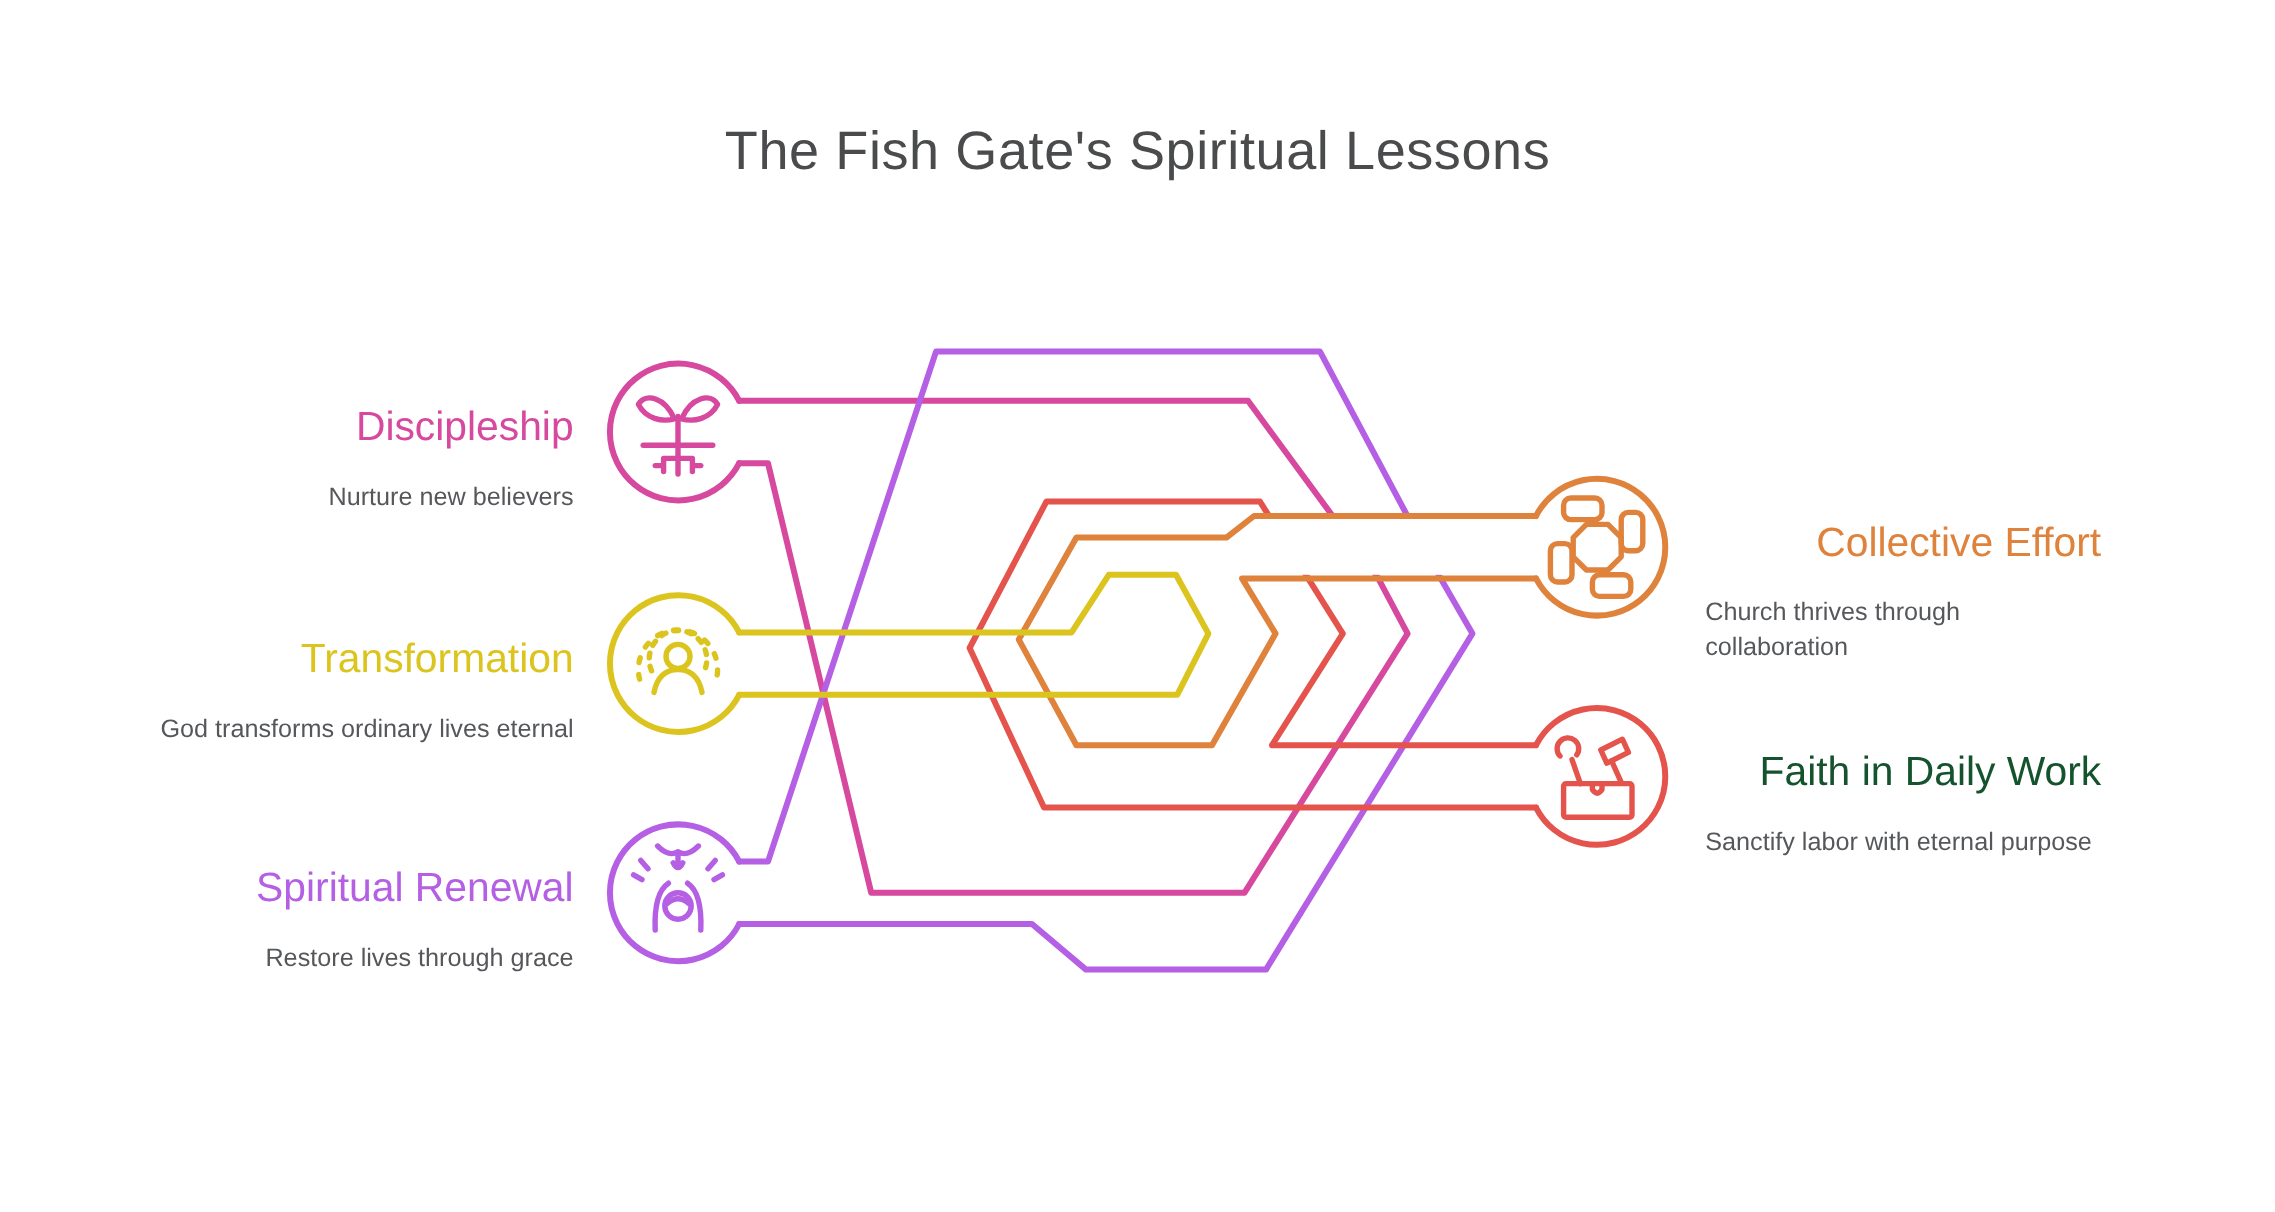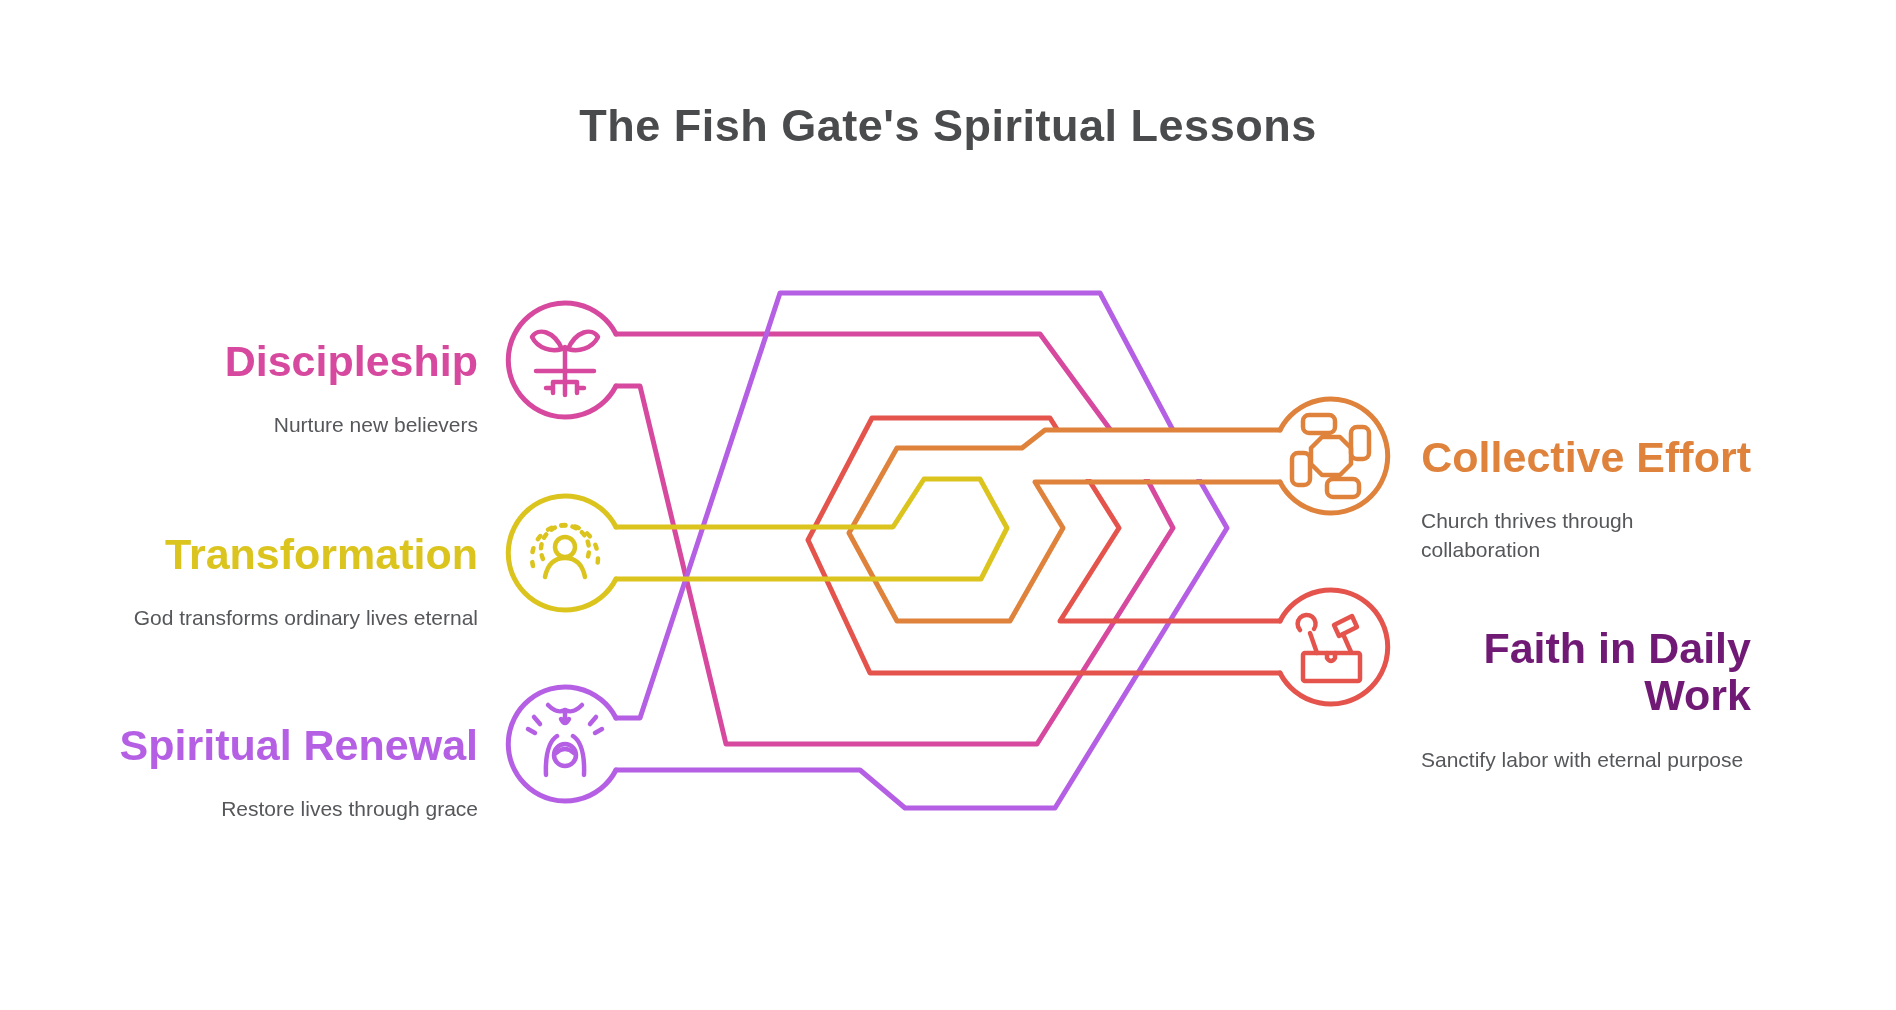--- a/index.html
+++ b/index.html
@@ -2,27 +2,27 @@
 <html><head>
 <meta charset="utf-8">
 <style>
   html,body{margin:0;padding:0;background:#ffffff;}
   .stage{
     position:relative;width:1896px;height:1010px;background:#ffffff;overflow:hidden;
     font-family:"Liberation Sans", sans-serif;
   }
   .title{
     position:absolute;left:0;right:0;top:100px;text-align:center;
-    font-size:45px;font-weight:bold;color:#4a4b4d;letter-spacing:0.5px;
+    font-size:45px;font-weight:normal;color:#4a4b4d;letter-spacing:0.5px;
   }
   .maze{position:absolute;left:0;top:0;}
   .item-block{position:absolute;}
   .left-col{width:400px;right:1418px;text-align:right;}
   .right-col{width:330px;left:1421px;text-align:left;}
-  .item-heading{font-size:43px;font-weight:bold;line-height:1.1;text-align:right;}
+  .item-heading{font-size:34px;font-weight:normal;line-height:1.1;text-align:right;}
   .item-desc{font-size:21px;color:#55575a;line-height:1.35;margin-top:26px;}
 </style>
 </head>
 <body>
 
 <div class="stage">
 
   <div class="title">The Fish Gate's Spiritual Lessons</div>
 
   <svg class="maze" width="1896" height="1010" viewBox="0 0 1896 1010">
@@ -110,17 +110,17 @@
     <div class="item-heading" style="color:#b45fe4">Spiritual Renewal</div>
     <div class="item-desc">Restore lives through grace</div>
   </div>
 
   <div class="item-block right-col" style="top:434px">
     <div class="item-heading" style="color:#df823b">Collective Effort</div>
     <div class="item-desc">Church thrives through collaboration</div>
   </div>
 
   <div class="item-block right-col" style="top:625px">
-    <div class="item-heading" style="color:#701a75">Faith in Daily Work</div>
+    <div class="item-heading" style="color:#14532d">Faith in Daily Work</div>
     <div class="item-desc">Sanctify labor with eternal purpose</div>
   </div>
 
 </div>
 
 </body></html>

